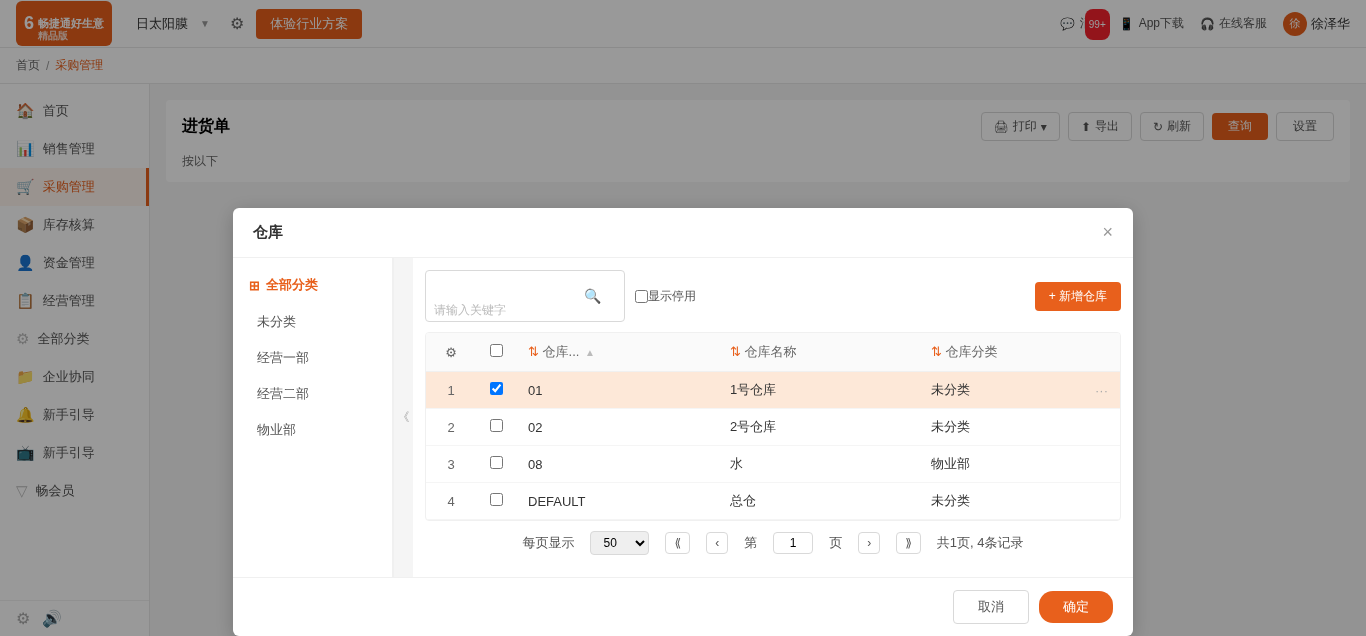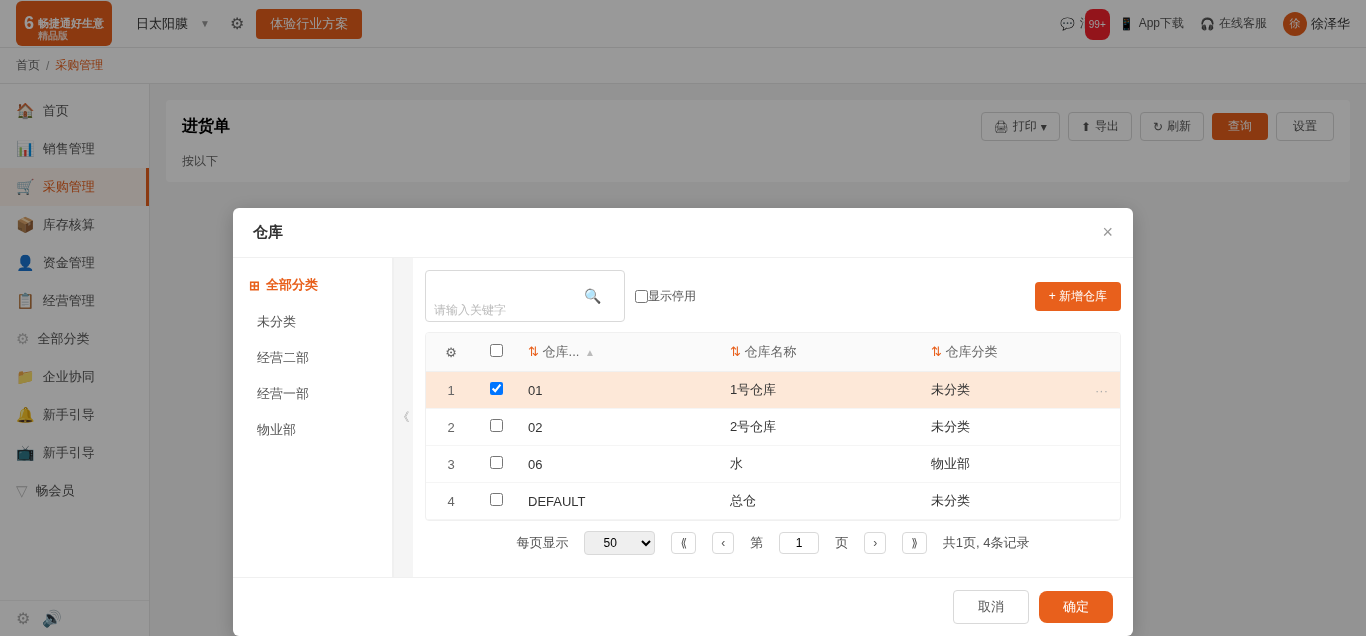--- a/index.html
+++ b/index.html
@@ -73,29 +73,29 @@
     thead th { padding: 10px 12px; text-align: left; color: #666; font-weight: normal; border-bottom: 1px solid #f0f0f0; white-space: nowrap; }
     tbody tr { border-bottom: 1px solid #f5f5f5; }
     tbody tr.selected { background: #fde8d8; }
     tbody td { padding: 9px 12px; color: #333; }
     .col-num { width: 50px; text-align: center; color: #666; }
     .col-check { width: 40px; text-align: center; }
     .sort-icon { color: #bbb; font-size: 10px; margin-left: 2px; }
 
     
     .pagination { display: flex; align-items: center; justify-content: center; gap: 16px; padding: 10px 0; font-size: 13px; color: #555; }
-    .page-select { border: 1px solid #d9d9d9; border-radius: 4px; padding: 3px 14px; font-size: 12px; cursor: pointer; }
+    .page-select { border: 1px solid #d9d9d9; border-radius: 4px; padding: 3px 8px; font-size: 12px; cursor: pointer; }
     .page-input { border: 1px solid #d9d9d9; border-radius: 4px; padding: 3px 6px; width: 40px; text-align: center; font-size: 12px; }
     .page-btn { border: 1px solid #d9d9d9; background: #fff; color: #555; padding: 3px 8px; border-radius: 4px; cursor: pointer; font-size: 12px; }
     .page-btn:disabled { color: #ccc; cursor: default; }
 
     
     .modal-footer { display: flex; align-items: center; justify-content: flex-end; gap: 10px; padding: 12px 20px; border-top: 1px solid #f0f0f0; }
     .btn-cancel { background: #fff; color: #555; border: 1px solid #d9d9d9; padding: 7px 24px; border-radius: 4px; cursor: pointer; font-size: 13px; }
-    .btn-confirm { background: #e8601c; color: #fff; border: none; padding: 7px 24px; border-radius: 8px; cursor: pointer; font-size: 13px; }
+    .btn-confirm { background: #e8601c; color: #fff; border: none; padding: 7px 24px; border-radius: 14px; cursor: pointer; font-size: 13px; }
   </style>
 </head>
 <body>
 
 <div class="topbar">
   <div class="topbar-logo">
     <span style="font-size:18px;font-weight:900;">6</span>
     <div class="logo-text">
       <div>畅捷通好生意</div>
       <div style="font-size:10px;opacity:0.8;">精品版</div>
@@ -232,24 +232,24 @@
 
       <div class="modal-sidebar">
         <div class="modal-sidebar-header">
           <span style="color:#e8601c;">⊞</span>
           <span>全部分类</span>
         </div>
         <div class="modal-sidebar-item">
           <span>未分类</span>
         </div>
         <div class="modal-sidebar-item">
+          <span>经营一部</span>
+        </div>
+        <div class="modal-sidebar-item">
           <span>经营二部</span>
-        </div>
-        <div class="modal-sidebar-item">
-          <span>经营一部</span>
         </div>
         <div class="modal-sidebar-item">
           <span>物业部</span>
         </div>
       </div>
 
       <div class="modal-sidebar-collapse">
         <span>《</span>
       </div>
 
@@ -299,21 +299,21 @@
                 <tr>
       <td class="col-num">2</td>
       <td class="col-check"><input type="checkbox" style=""></td>
       <td>02</td>
       <td>2号仓库</td>
       <td style="display:flex;align-items:center;justify-content:space-between;">未分类</td>
     </tr>
                 <tr>
       <td class="col-num">3</td>
       <td class="col-check"><input type="checkbox" style=""></td>
-      <td>06</td>
+      <td>08</td>
       <td>水</td>
       <td style="display:flex;align-items:center;justify-content:space-between;">物业部</td>
     </tr>
                 <tr>
       <td class="col-num">4</td>
       <td class="col-check"><input type="checkbox" style=""></td>
       <td>DEFAULT</td>
       <td>总仓</td>
       <td style="display:flex;align-items:center;justify-content:space-between;">未分类</td>
     </tr>

